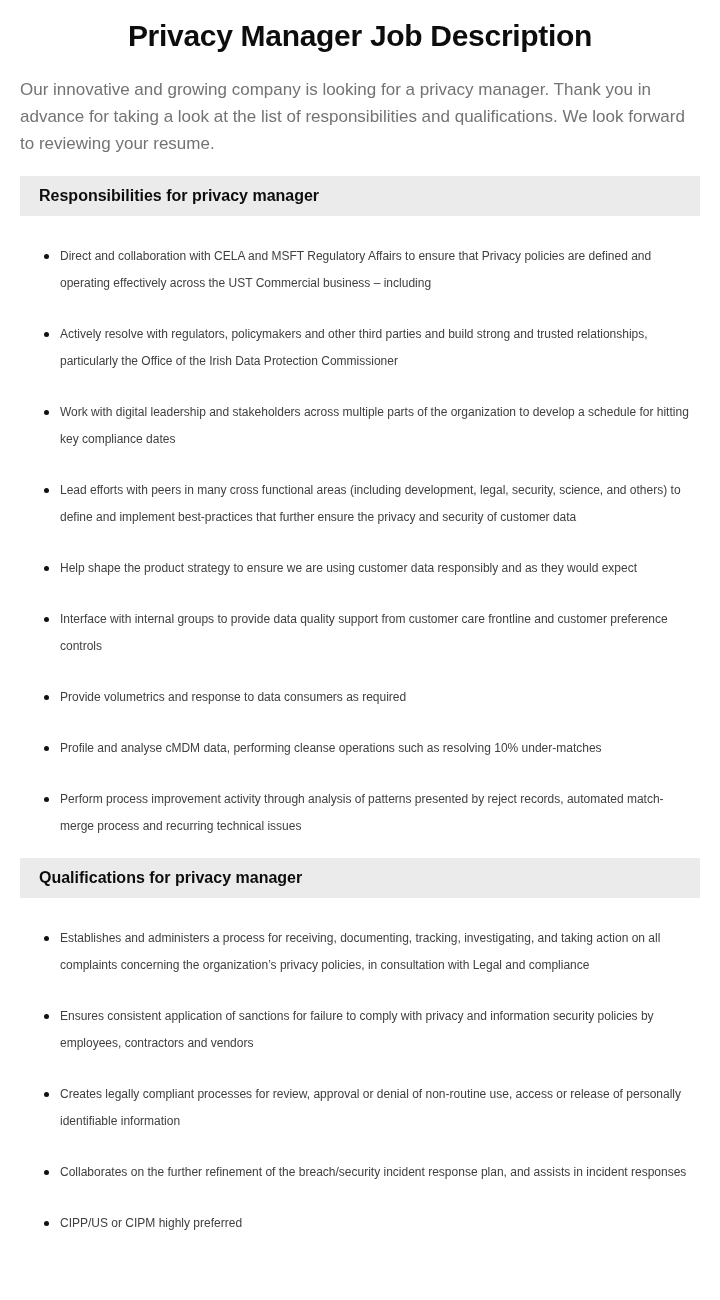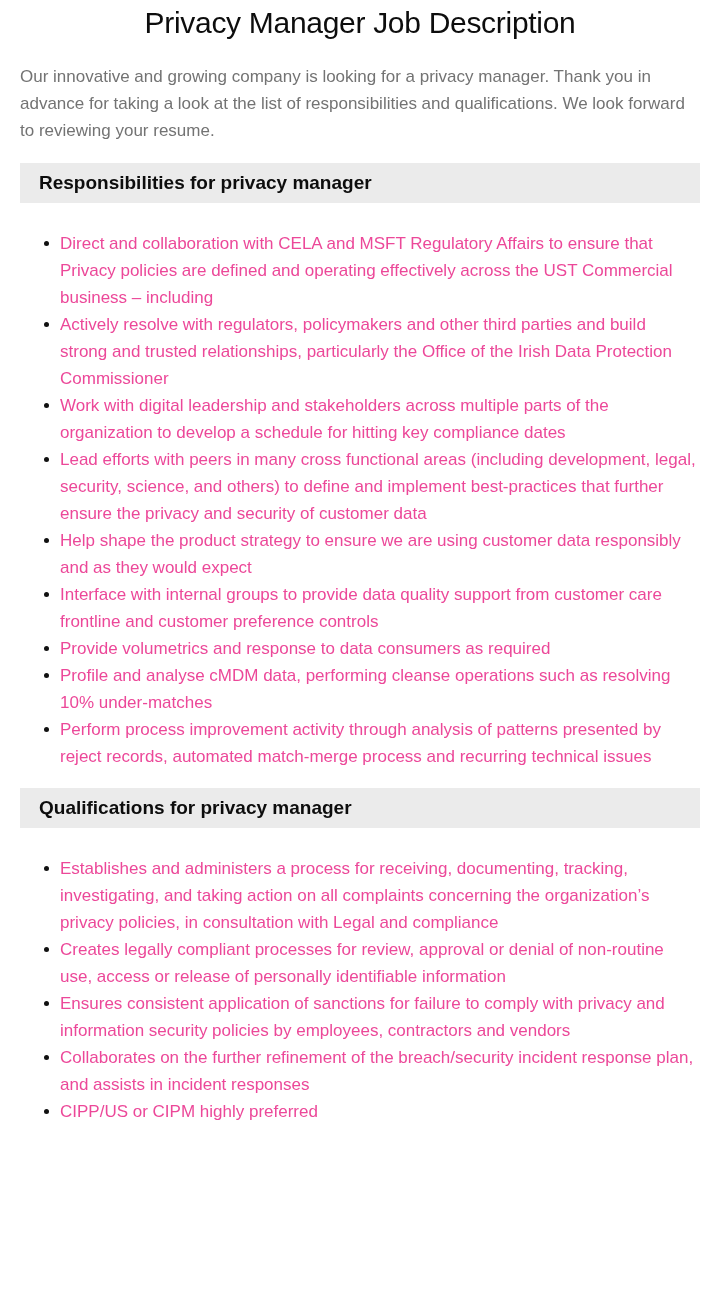--- a/index.html
+++ b/index.html
@@ -15,55 +15,56 @@
     color: #111111;
     -webkit-font-smoothing: antialiased;
   }
   .page {
     width: 720px;
     min-height: 1300px;
     padding: 0 20px 30px 20px;
   }
   .page-title {
     margin: 0 0 22px 0;
-    padding-top: 5px;
+    padding-top: 18px;
     font-size: 30px;
     line-height: 36px;
-    font-weight: 400;
+    font-weight: 700;
     letter-spacing: -0.3px;
     text-align: center;
     color: #0d0d0d;
   }
   .intro {
     margin: 0 0 19px 0;
     font-size: 17px;
     line-height: 27px;
     color: #737373;
   }
   .section-heading {
     background: #ebebeb;
     height: 40px;
     display: flex;
     align-items: center;
     padding: 0 19px;
-    font-size: 19px;
+    font-size: 16px;
     font-weight: 700;
     color: #0d0d0d;
   }
   ul.bullet-list {
     list-style: none;
     margin: 27px 0 18px 0;
     padding: 0 4px 0 0;
   }
   ul.bullet-list li {
     position: relative;
     padding-left: 40px;
-    font-size: 17px;
+    font-size: 12px;
     line-height: 27px;
-    color: #ec4899;
+    color: #404040;
+    margin-top: 24px;
   }
   ul.bullet-list li::before {
     content: "";
     position: absolute;
     left: 24px;
     top: 11px;
     width: 5px;
     height: 5px;
     border-radius: 50%;
     background: #111111;
@@ -93,19 +94,19 @@
     <li>Profile and analyse cMDM data, performing cleanse operations such as resolving 10% under-matches</li>
     <li>Perform process improvement activity through analysis of patterns presented by reject records, automated match-merge process and recurring technical issues</li>
   </ul>
 
   <div class="section-heading">
     <span>Qualifications for privacy manager</span>
   </div>
 
   <ul class="bullet-list">
     <li>Establishes and administers a process for receiving, documenting, tracking, investigating, and taking action on all complaints concerning the organization’s privacy policies, in consultation with Legal and compliance</li>
+    <li>Ensures consistent application of sanctions for failure to comply with privacy and information security policies by employees, contractors and vendors</li>
     <li>Creates legally compliant processes for review, approval or denial of non-routine use, access or release of personally identifiable information</li>
-    <li>Ensures consistent application of sanctions for failure to comply with privacy and information security policies by employees, contractors and vendors</li>
     <li>Collaborates on the further refinement of the breach/security incident response plan, and assists in incident responses</li>
     <li>CIPP/US or CIPM highly preferred</li>
   </ul>
 
 </div>
 
 </body></html>

